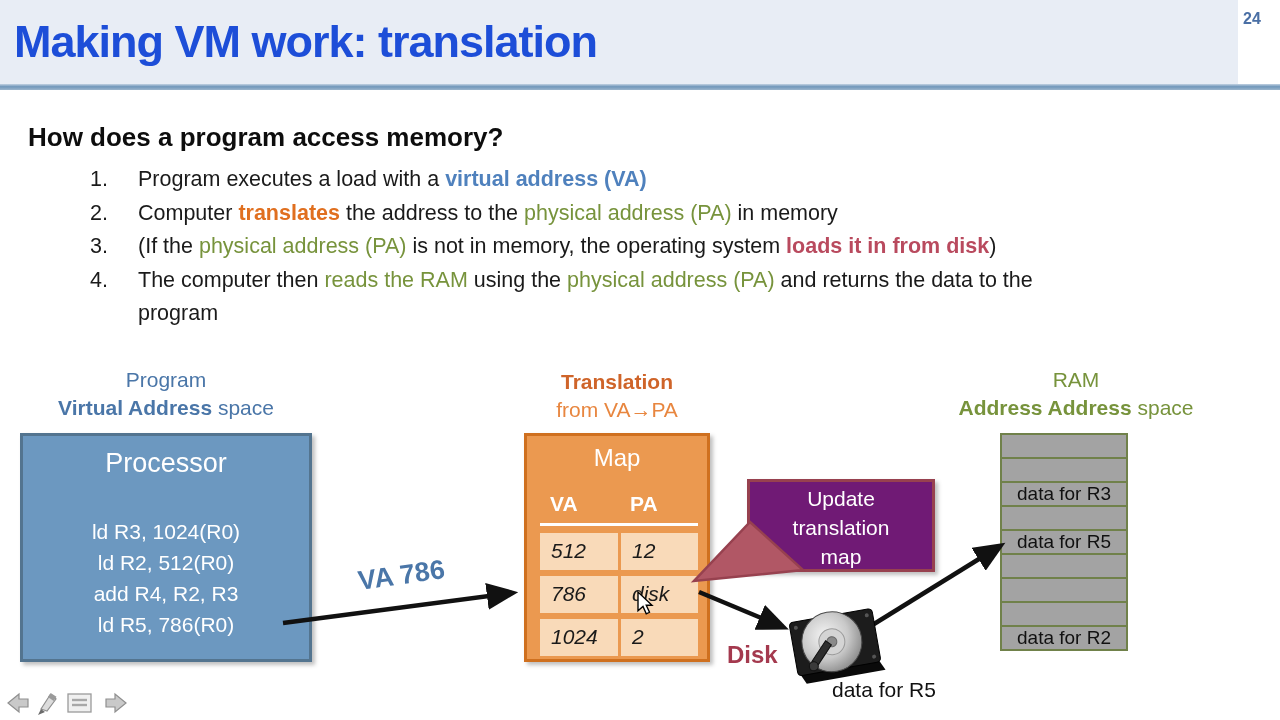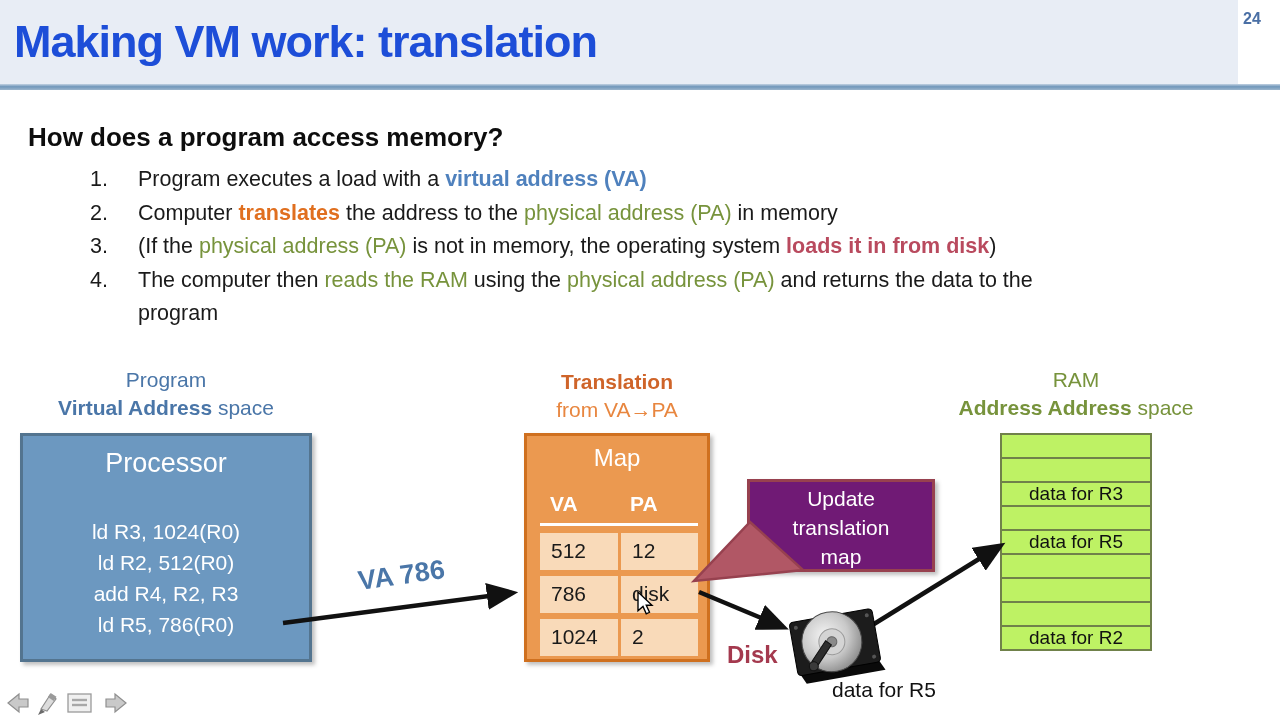--- a/index.html
+++ b/index.html
@@ -41,30 +41,30 @@
                    font-family:Liberation Sans, sans-serif;font-size:21px;line-height:31px;}
 
   
   .mapbox{position:absolute;left:524px;top:433px;width:186px;height:229px;box-sizing:border-box;
           background:#eb9950;border:3px solid #cf701f;box-shadow:3px 3px 4px rgba(0,0,0,.25);}
   .mapbox .mtitle{position:absolute;top:8px;width:100%;text-align:center;color:#fff;font-size:24px;}
   .mapbox .mhead{position:absolute;top:56px;left:13px;width:158px;color:#fff;font-weight:bold;font-size:21px;}
   .mapbox .mhead .hva{position:absolute;left:10px;}
   .mapbox .mhead .hpa{position:absolute;left:90px;}
   .mapbox .hline{position:absolute;top:87px;left:13px;width:158px;height:3px;background:#fff;}
-  .mapbox .mrows{position:absolute;top:97px;left:13px;width:158px;}
+  .mapbox .mrows{position:absolute;top:97px;left:13px;width:158px;font-style:italic;}
   .mapbox .mrow{display:flex;gap:3px;margin-bottom:6px;}
   .mapbox .cell{height:37px;box-sizing:border-box;background:#f9dab9;color:#1a1a1a;
                 font-size:21px;padding:6px 0 0 11px;}
   .mapbox .cva{width:78px;}
   .mapbox .cpa{width:77px;}
 
   
   .rambox{position:absolute;left:1000px;top:433px;width:152px;}
-  .ramrow{box-sizing:border-box;width:152px;height:26px;margin-top:-2px;background:#bef264;
+  .ramrow{box-sizing:border-box;width:128px;height:26px;margin-top:-2px;background:#a3a3a3;
           border:2px solid #70814a;text-align:center;font-size:19px;line-height:22px;color:#111;}
   .ramrow:first-child{margin-top:0;}
 
   
   .callout{position:absolute;left:747px;top:479px;width:188px;height:93px;box-sizing:border-box;
            background:#701a75;border:3px solid #97414f;box-shadow:3px 3px 4px rgba(0,0,0,.25);
            color:#fff;font-size:21px;line-height:29px;text-align:center;padding-top:2px;}
 
   
   .va-label{position:absolute;left:358px;top:560px;font-size:27px;font-weight:bold;color:#4a76a8;

